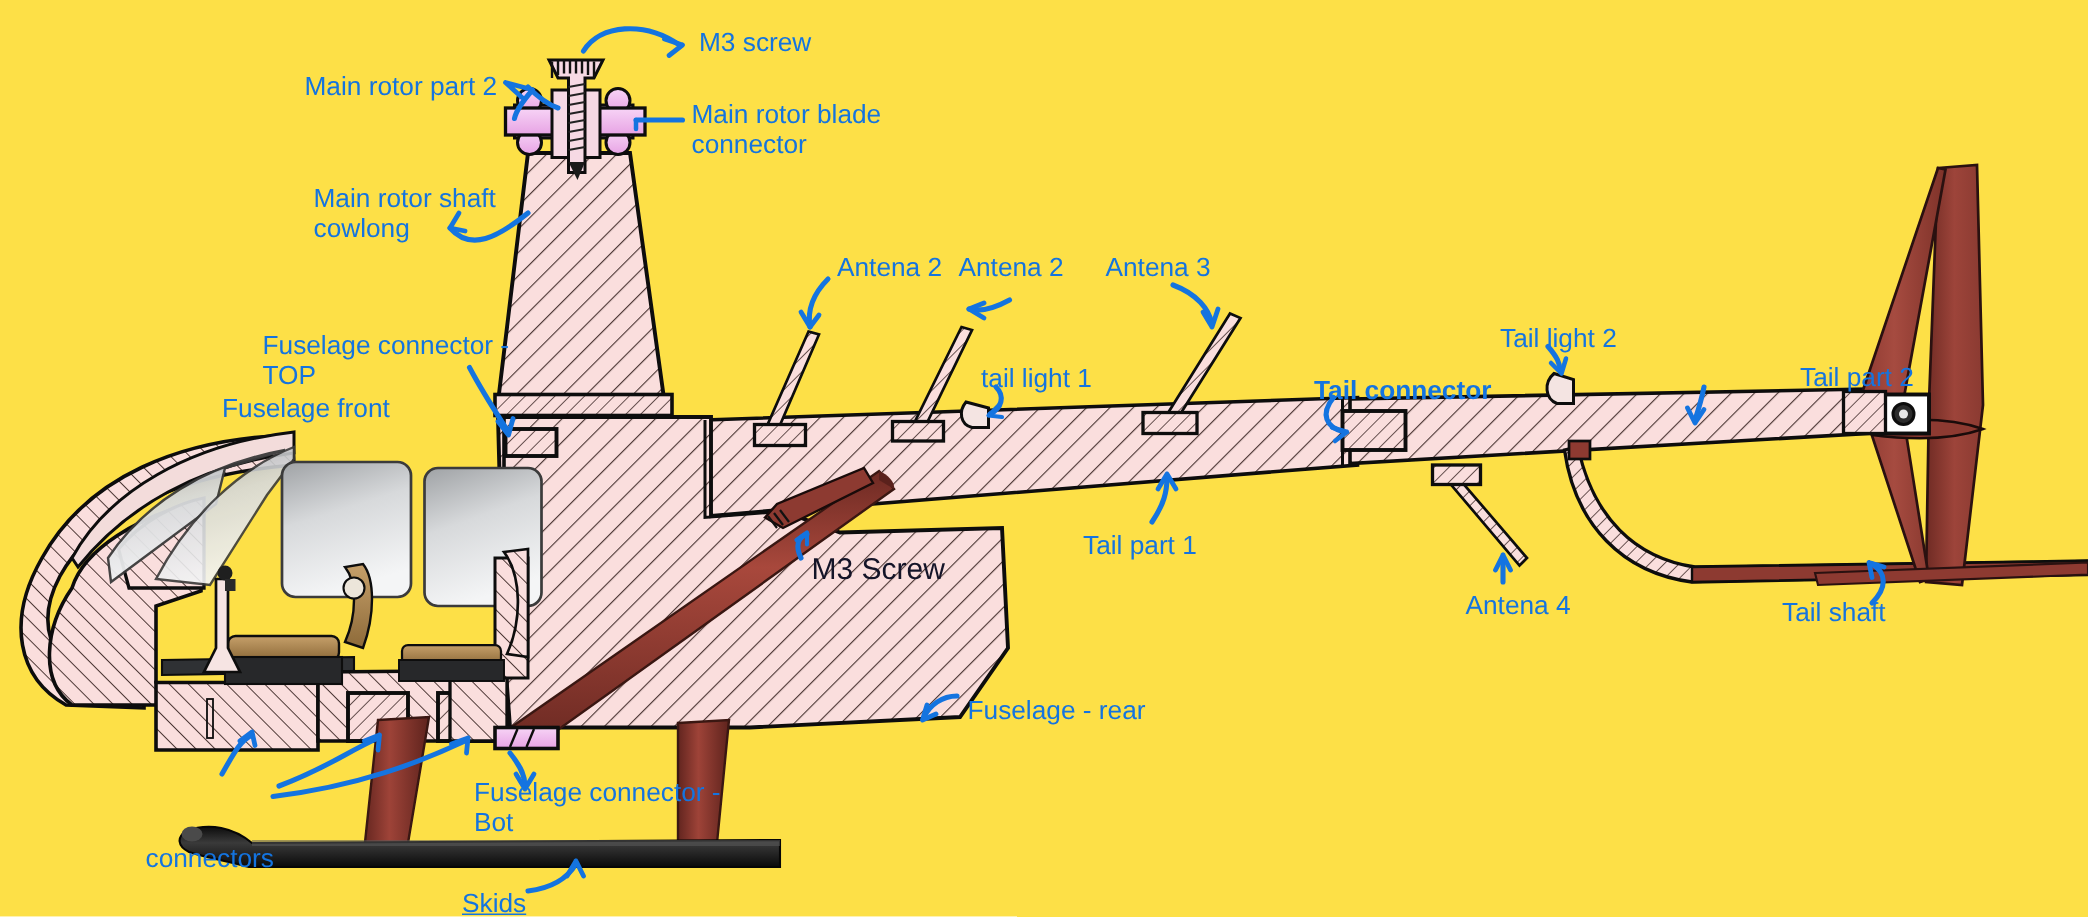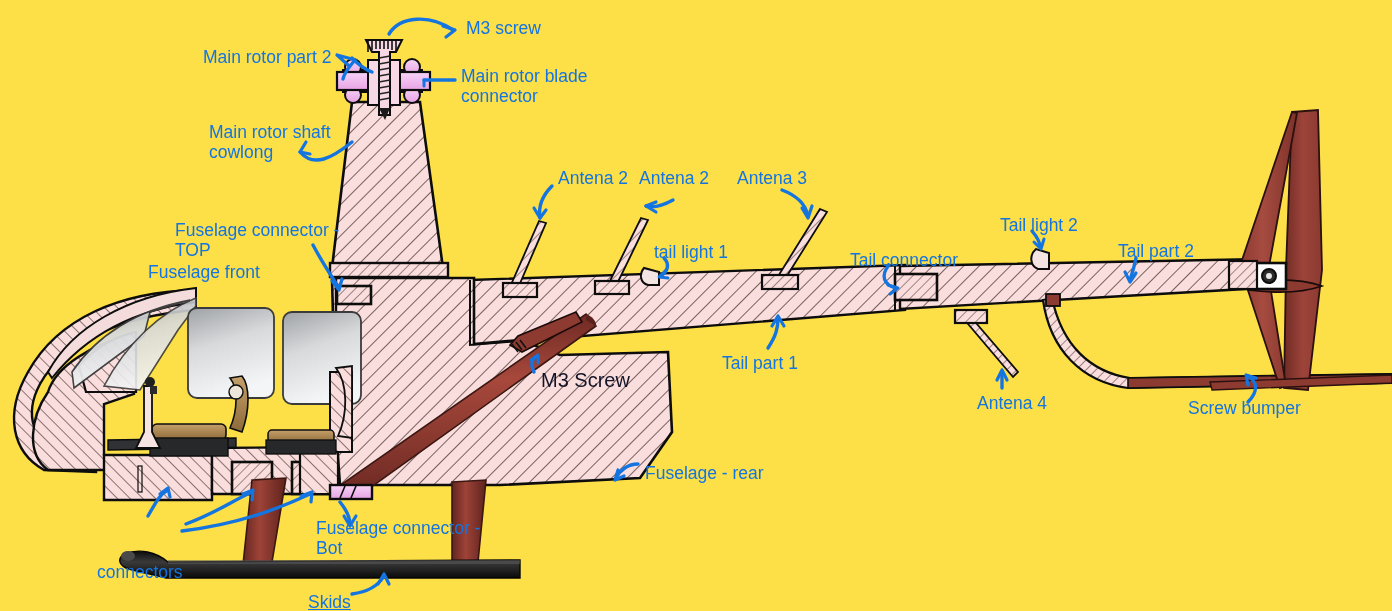--- a/index.html
+++ b/index.html
@@ -328,26 +328,26 @@
 cowlong</div>
   <div class="lbl w2" style="left:461px;top:66px;">Main rotor blade
 connector</div>
   <div class="lbl w2" style="left:175px;top:220px;">Fuselage connector -
 TOP</div>
   <div class="lbl" style="left:104px;top:262px;margin-left:44px;">Fuselage front</div>
   <div class="lbl" style="left:558px;top:168px;">Antena 2</div>
   <div class="lbl" style="left:639px;top:168px;">Antena 2</div>
   <div class="lbl" style="left:737px;top:168px;">Antena 3</div>
   <div class="lbl" style="left:654px;top:242px;">tail light 1</div>
-  <div class="lbl" style="left:850px;top:250px;">Tail connector</div>
+  <div class="lbl" style="left:876px;top:250px;font-weight:bold;">Tail connector</div>
   <div class="lbl" style="left:1000px;top:215px;">Tail light 2</div>
-  <div class="lbl" style="left:1118px;top:241px;text-align:center;">Tail part 2</div>
+  <div class="lbl" style="left:1200px;top:241px;text-align:center;">Tail part 2</div>
   <div class="lbl" style="left:722px;top:353px;">Tail part 1</div>
   <div class="lbl dark" style="left:541px;top:370px;">M3 Screw</div>
   <div class="lbl" style="left:977px;top:393px;">Antena 4</div>
-  <div class="lbl" style="left:1188px;top:398px;">Screw bumper</div>
+  <div class="lbl" style="left:1188px;top:398px;">Tail shaft</div>
   <div class="lbl" style="left:645px;top:463px;">Fuselage - rear</div>
   <div class="lbl" style="left:97px;top:522px;margin-top:40px;">connectors</div>
   <div class="lbl w2" style="left:316px;top:518px;">Fuselage connector -
 Bot</div>
   <div class="lbl" style="left:308px;top:592px;text-decoration:underline;">Skids</div>
 
 </div>
 
 </body></html>

